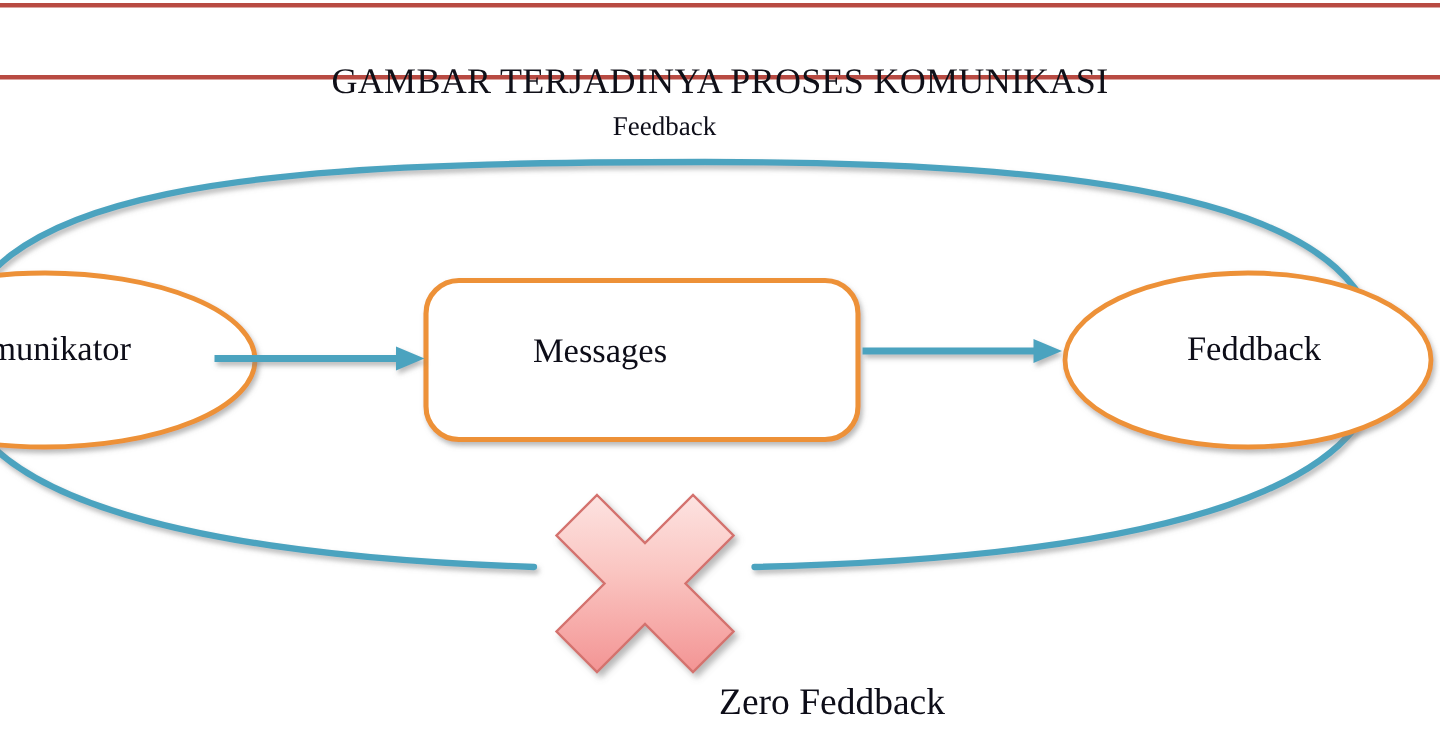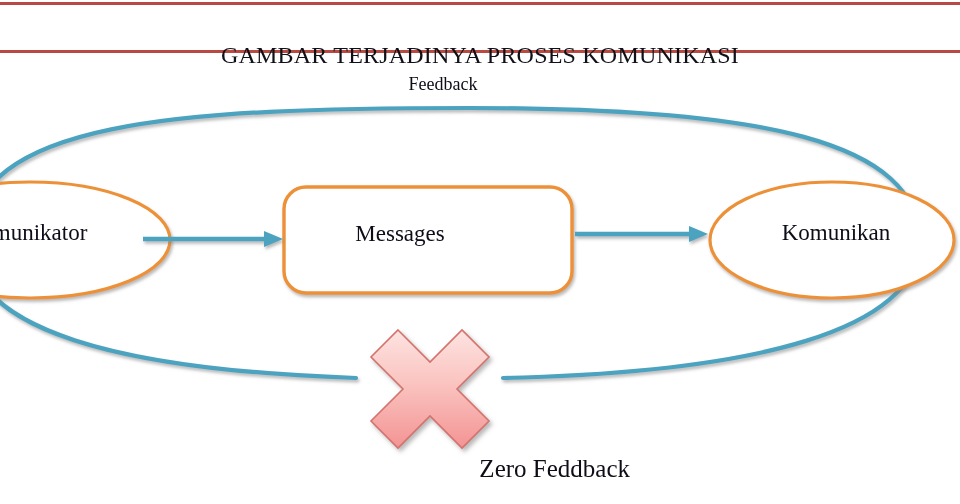--- a/index.html
+++ b/index.html
@@ -160,17 +160,17 @@
                        403,389 371,357" fill="url(#xgrad)" stroke="#d4726e" stroke-width="1.6" stroke-linejoin="miter"></polygon>
     </g>
   </svg>
 
   <div class="lbl" id="label-feedback">Feedback</div>
 
   <div class="lbl" id="label-komunikator">Komunikator</div>
 
   <div class="lbl" id="label-messages">Messages</div>
 
-  <div class="lbl" id="label-komunikan">Komunikan</div>
+  <div class="lbl" id="label-komunikan">Feddback</div>
 
   <div class="lbl" id="label-zero-feedback">Zero Feddback</div>
 
 </div>
 
 </body></html>

